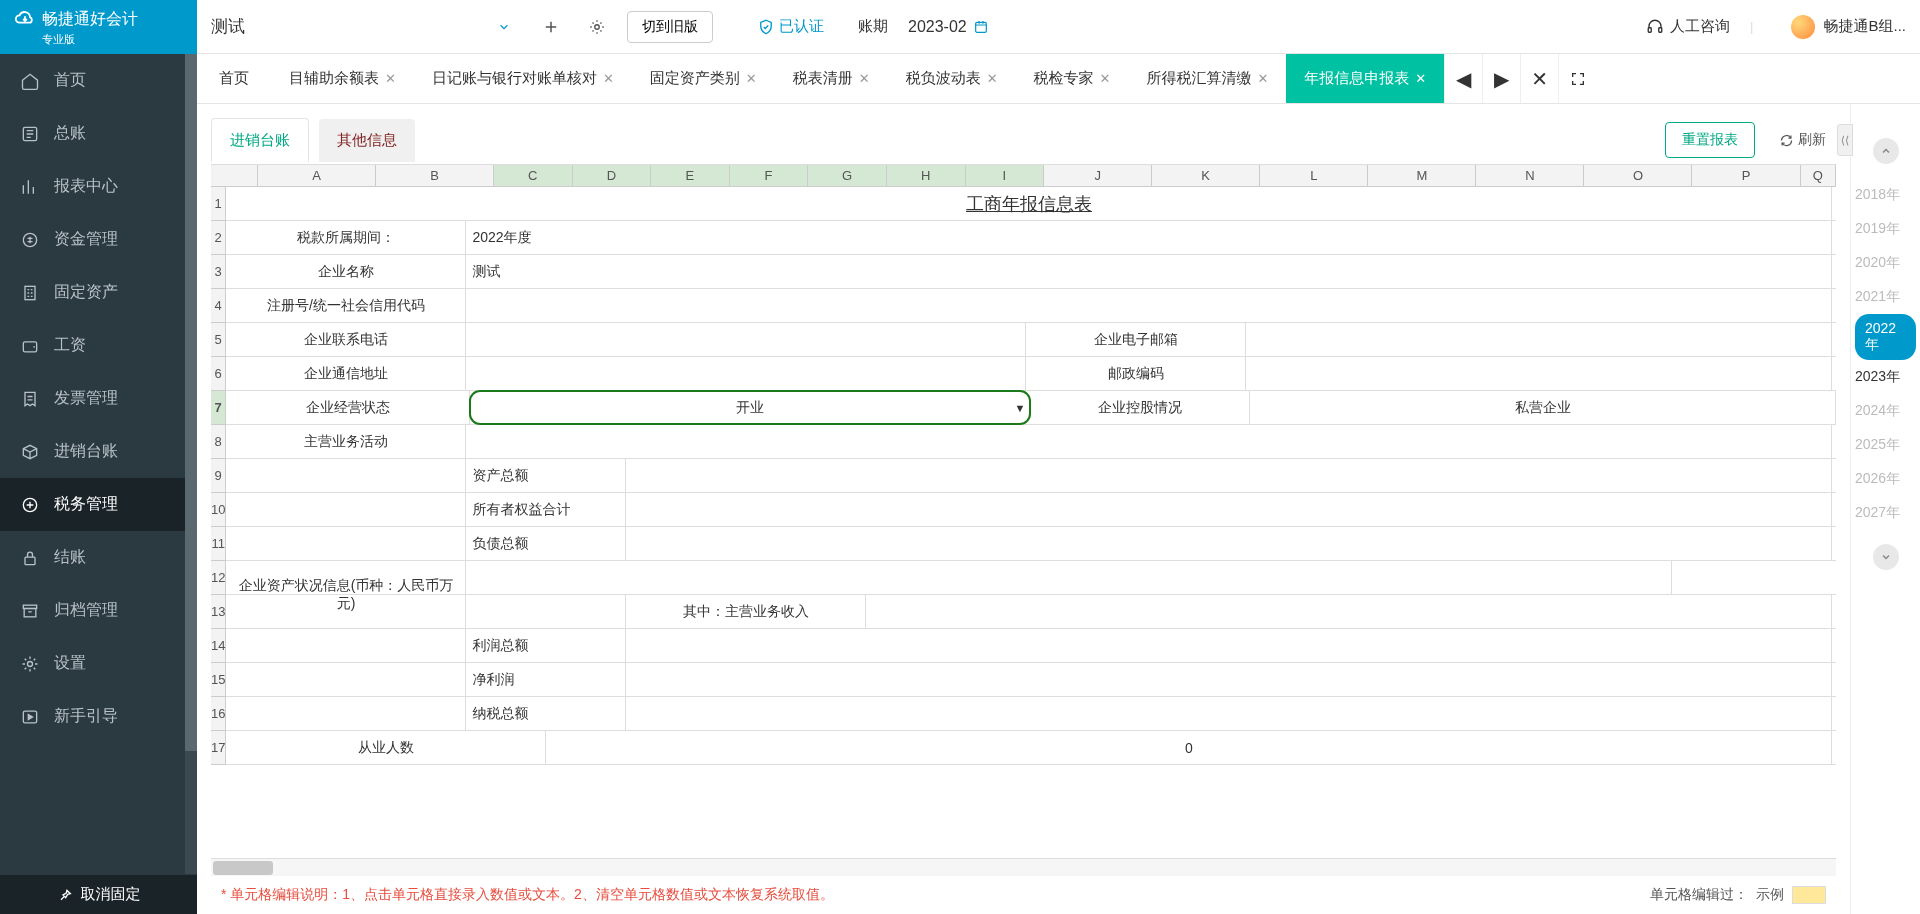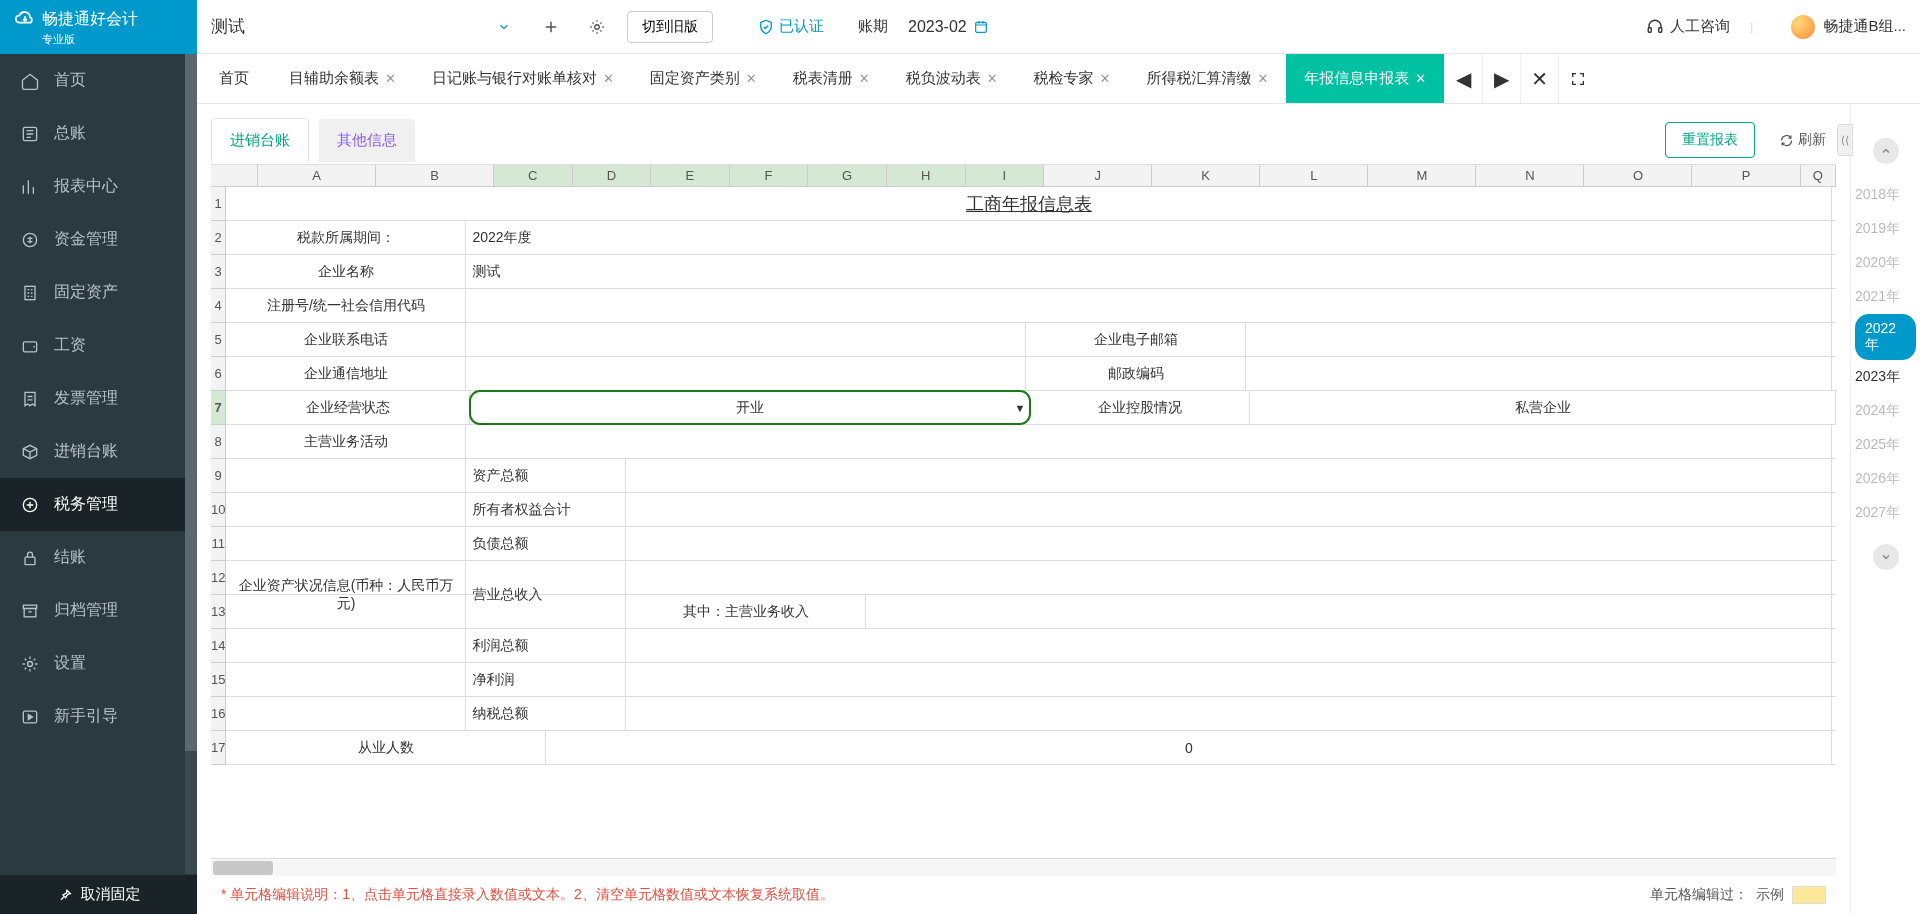--- a/index.html
+++ b/index.html
@@ -39,21 +39,21 @@
 .tab.home { padding: 0 22px; }
 .tab.active { background: #00c2a2; color: #fff; }
 .tab.active .x { color: #fff; }
 .tab-arrow { width: 38px; display: flex; align-items: center; justify-content: center; cursor: pointer; font-size: 20px; color: #333; border-left: 1px solid #eee; }
 
 .content { flex: 1; display: flex; min-height: 0; }
 .sheet-area { flex: 1; display: flex; flex-direction: column; min-width: 0; padding: 0 2px; }
 .toolbar { height: 60px; display: flex; align-items: center; padding: 12px 22px 0 12px; gap: 10px; }
 .subtab { padding: 12px 18px; font-size: 15px; border-radius: 4px 4px 0 0; cursor: pointer; }
 .subtab.active { color: #00a884; background: #fff; border: 1px solid #e5e5e5; border-bottom: none; }
-.subtab.inactive { background: #f0f0f0; color: #8b5cf6; }
+.subtab.inactive { background: #f0f0f0; color: #7f1d1d; }
 .reset-btn { border: 1px solid #00a884; color: #00a884; background: #fff; padding: 8px 16px; border-radius: 4px; font-size: 14px; cursor: pointer; }
 .refresh-btn { display: flex; align-items: center; gap: 4px; font-size: 14px; color: #555; cursor: pointer; margin-left: 14px; }
 
 .grid-wrap { flex: 1; overflow: hidden; position: relative; border-top: 1px solid #ddd; margin: 0 12px; }
 .grid { position: relative; width: 100%; }
 .col-headers { display: flex; height: 22px; background: #f3f3f3; border-bottom: 1px solid #ccc; }
 .corner { width: 48px; border-right: 1px solid #ccc; background: #f3f3f3; }
 .ch { border-right: 1px solid #ccc; text-align: center; font-size: 13px; color: #555; line-height: 22px; }
 .ch.sel { background: #d4e8d4; }
 .g-body { display: flex; }
@@ -450,21 +450,20 @@
                       <div class="cell lbl-left" style="width: 160px;">所有者权益合计</div>
                       <div class="cell " style="width: 1206px;"></div>
                     </div>
                     <div class="cell-row">
                       <div style="width: 240px; border-right: 1px solid rgb(221, 221, 221);"></div>
                       <div class="cell lbl-left" style="width: 160px;">负债总额</div>
                       <div class="cell " style="width: 1206px;"></div>
                     </div>
                     <div class="cell-row">
                       <div style="width: 240px; border-right: 1px solid rgb(221, 221, 221);"></div>
-                      <div class="cell lbl-left" style="width: 160px; height: 68px; position: relative;">营业总收入</div>
                       <div class="cell " style="width: 1206px;"></div>
                     </div>
                     <div class="cell-row">
                       <div style="width: 240px; border-right: 1px solid rgb(221, 221, 221);"></div>
                       <div style="width: 160px; border-right: 1px solid rgb(221, 221, 221);"></div>
                       <div class="cell lbl-cell" style="width: 240px;">其中：主营业务收入</div>
                       <div class="cell " style="width: 966px;"></div>
                     </div>
                     <div class="cell-row">
                       <div style="width: 240px; border-right: 1px solid rgb(221, 221, 221);"></div>

